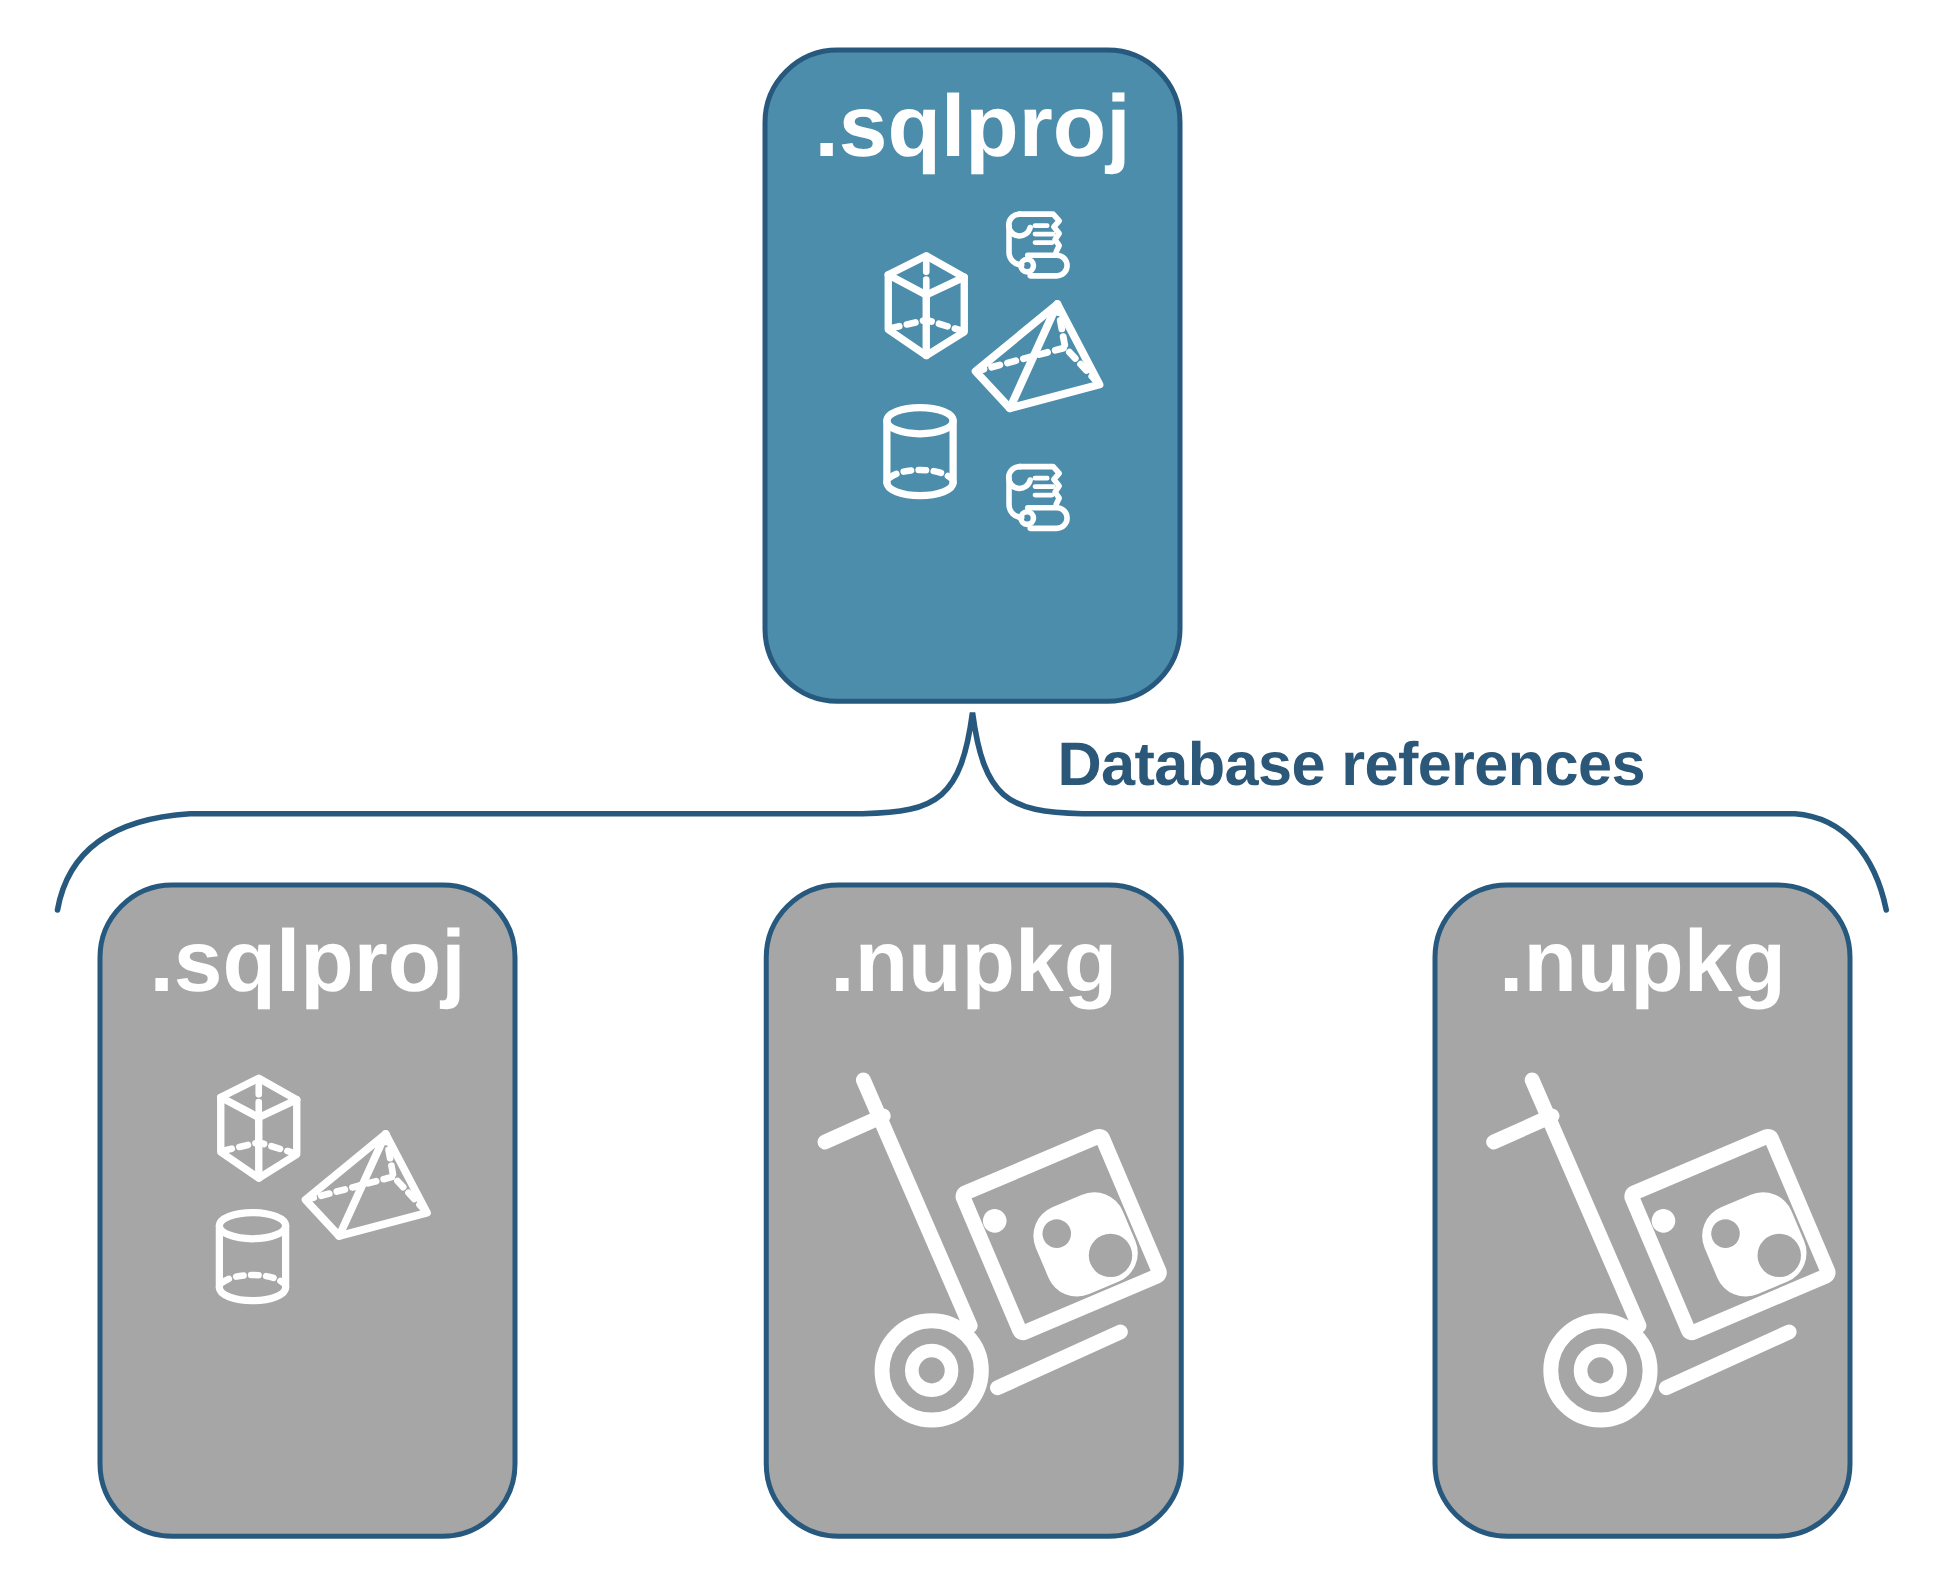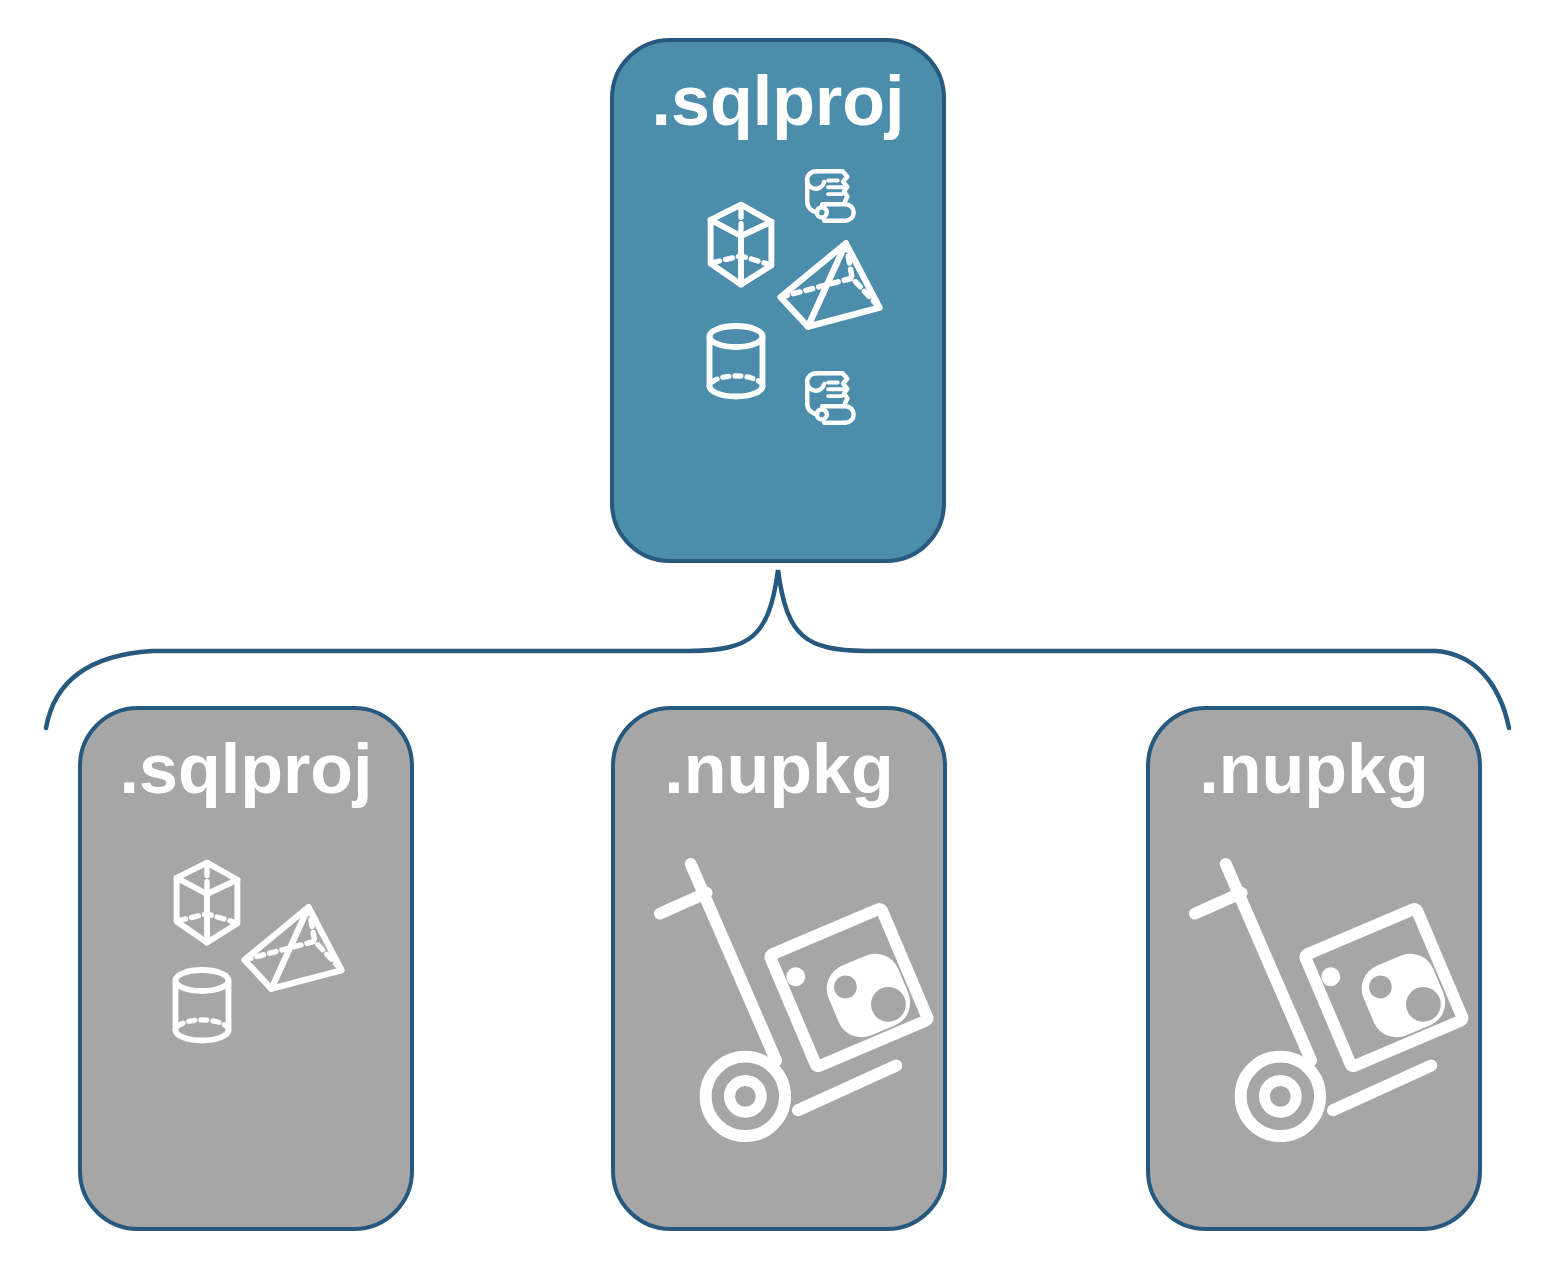--- a/index.html
+++ b/index.html
@@ -98,20 +98,21 @@
           </g>
         </g>
       </symbol>
     </defs>
   </svg>
 
   <svg class="brace" width="1566" height="1274" viewBox="0 0 1566 1274">
     <path d="M46 728 C52 694 74 656 152 651 L690 651 C750 650 769 638 778 570 C787 638 806 650 866 651 L1436 651 C1475 654 1500 684 1509 728" fill="none" stroke="#27597E" stroke-width="4.5" stroke-linecap="round"></path>
   </svg>
 
+  <div class="connector-label">Database references</div>
 
   <div class="card card--root">
     <div class="card-title">.sqlproj</div>
     <svg class="ic" style="left:184px;top:124px" width="62" height="60">
         <use href="#sym-scroll"></use>
       </svg>
     <svg class="ic" style="left:84px;top:156px" width="86" height="95">
         <use href="#sym-cube"></use>
       </svg>
     <svg class="ic" style="left:156px;top:196px" width="118" height="95">

